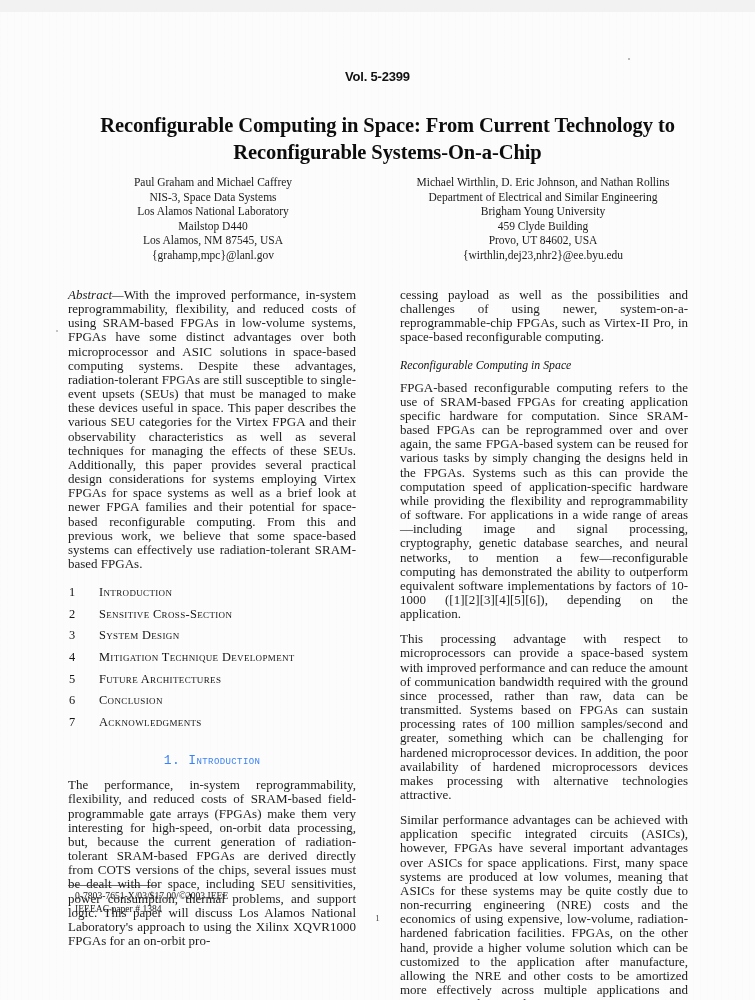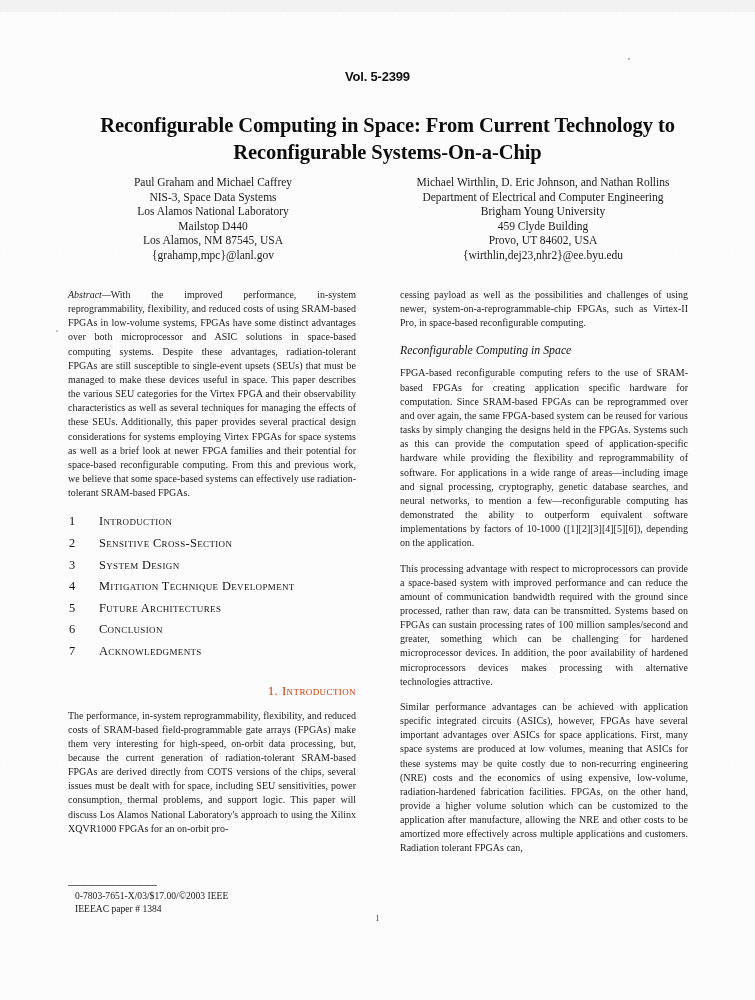--- a/index.html
+++ b/index.html
@@ -87,21 +87,21 @@
     display: flex;
     justify-content: space-between;
   }
   .col {
     width: 288px;
     position: relative;
   }
 
   p.body {
     margin: 0 0 11px 0;
-    font-size: 10px;
+    font-size: 13px;
     line-height: 14.15px;
     text-align: justify;
     text-justify: inter-word;
     color: #1c1c1c;
     hyphens: none;
   }
   p.body.tight { margin-bottom: 0; }
   .abslabel { font-style: italic; }
 
   .subhead {
@@ -136,25 +136,26 @@
   ol.toc li .num {
     width: 30px;
     flex: 0 0 30px;
     text-align: left;
     font-variant: normal;
     padding-left: 1px;
   }
 
   .secthead {
     margin: 20px 0 10px 0;
-    text-align: right;
+    text-align: center;
     font-variant: small-caps;
     font-size: 13px;
     letter-spacing: 0.4px;
-    color: #c2410c;
+    color: #3b82f6;
+    font-family: Liberation Mono, monospace;
   }
   .secthead .sn { font-variant: normal; }
 
   .footnote {
     position: absolute;
     left: 0;
     bottom: -2px;
     width: 288px;
   }
   .footrule {
@@ -220,21 +221,21 @@
     <div class="authblock">
       <div>Paul Graham and Michael Caffrey</div>
       <div>NIS-3, Space Data Systems</div>
       <div>Los Alamos National Laboratory</div>
       <div>Mailstop D440</div>
       <div>Los Alamos, NM 87545, USA</div>
       <div>{grahamp,mpc}@lanl.gov</div>
     </div>
     <div class="authblock">
       <div>Michael Wirthlin, D. Eric Johnson, and Nathan Rollins</div>
-      <div>Department of Electrical and Computer Engineering</div>
+      <div>Department of Electrical and Similar Engineering</div>
       <div>Brigham Young University</div>
       <div>459 Clyde Building</div>
       <div>Provo, UT 84602, USA</div>
       <div>{wirthlin,dej23,nhr2}@ee.byu.edu</div>
     </div>
   </div>
 
   <div class="cols">
 
     <div class="col">

